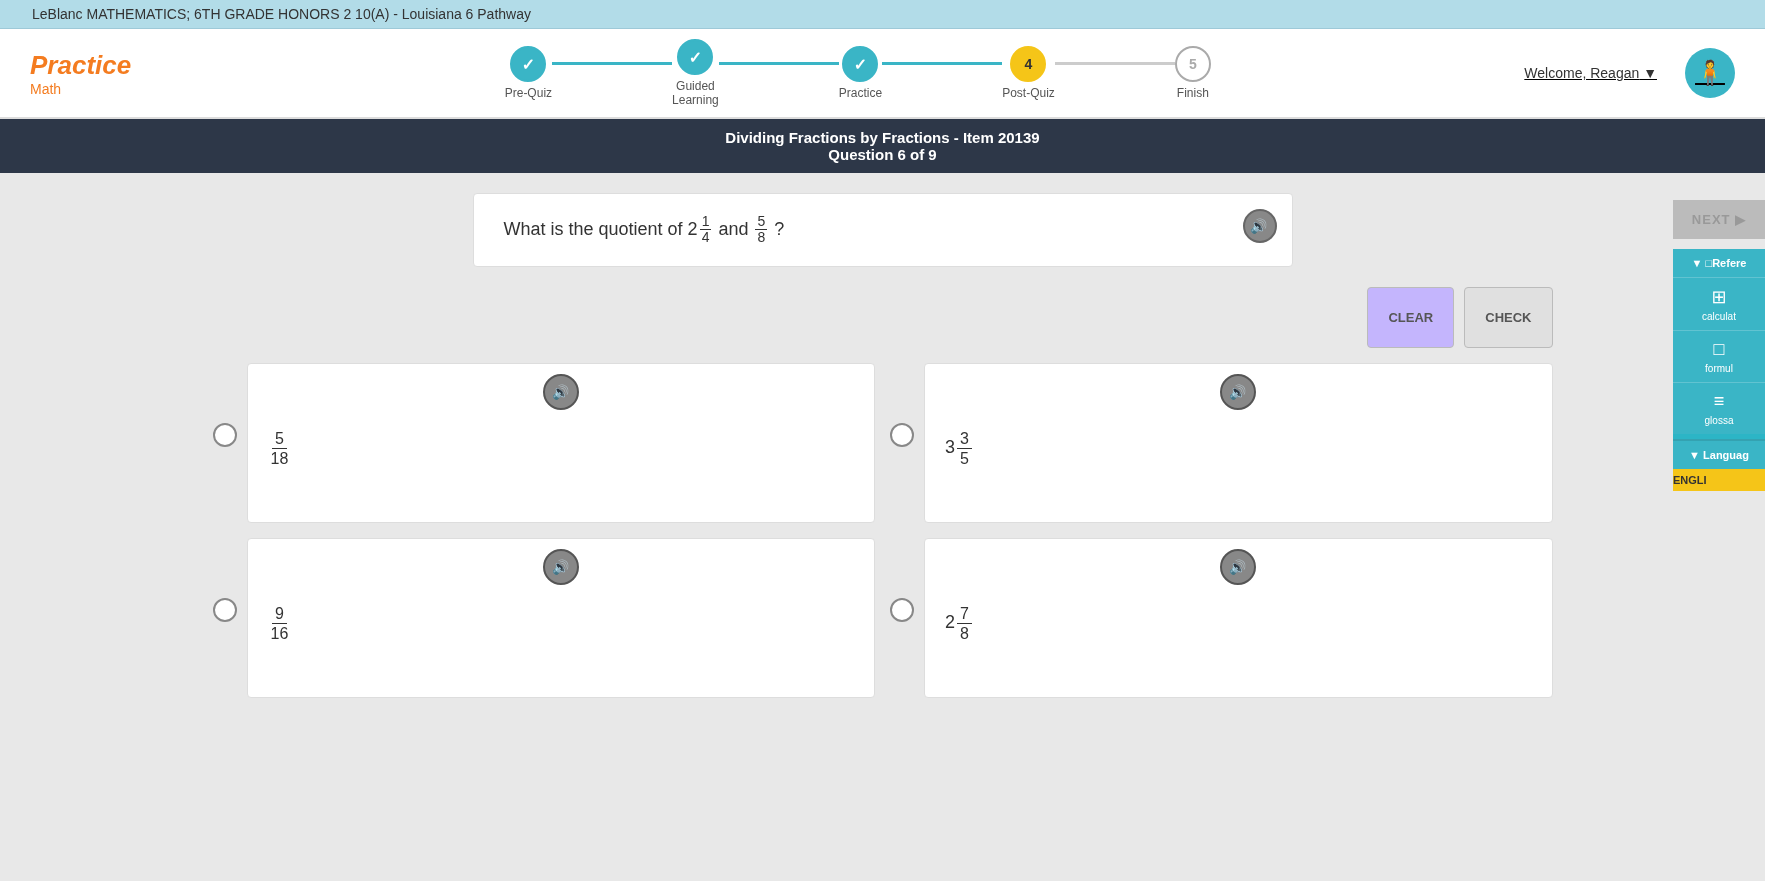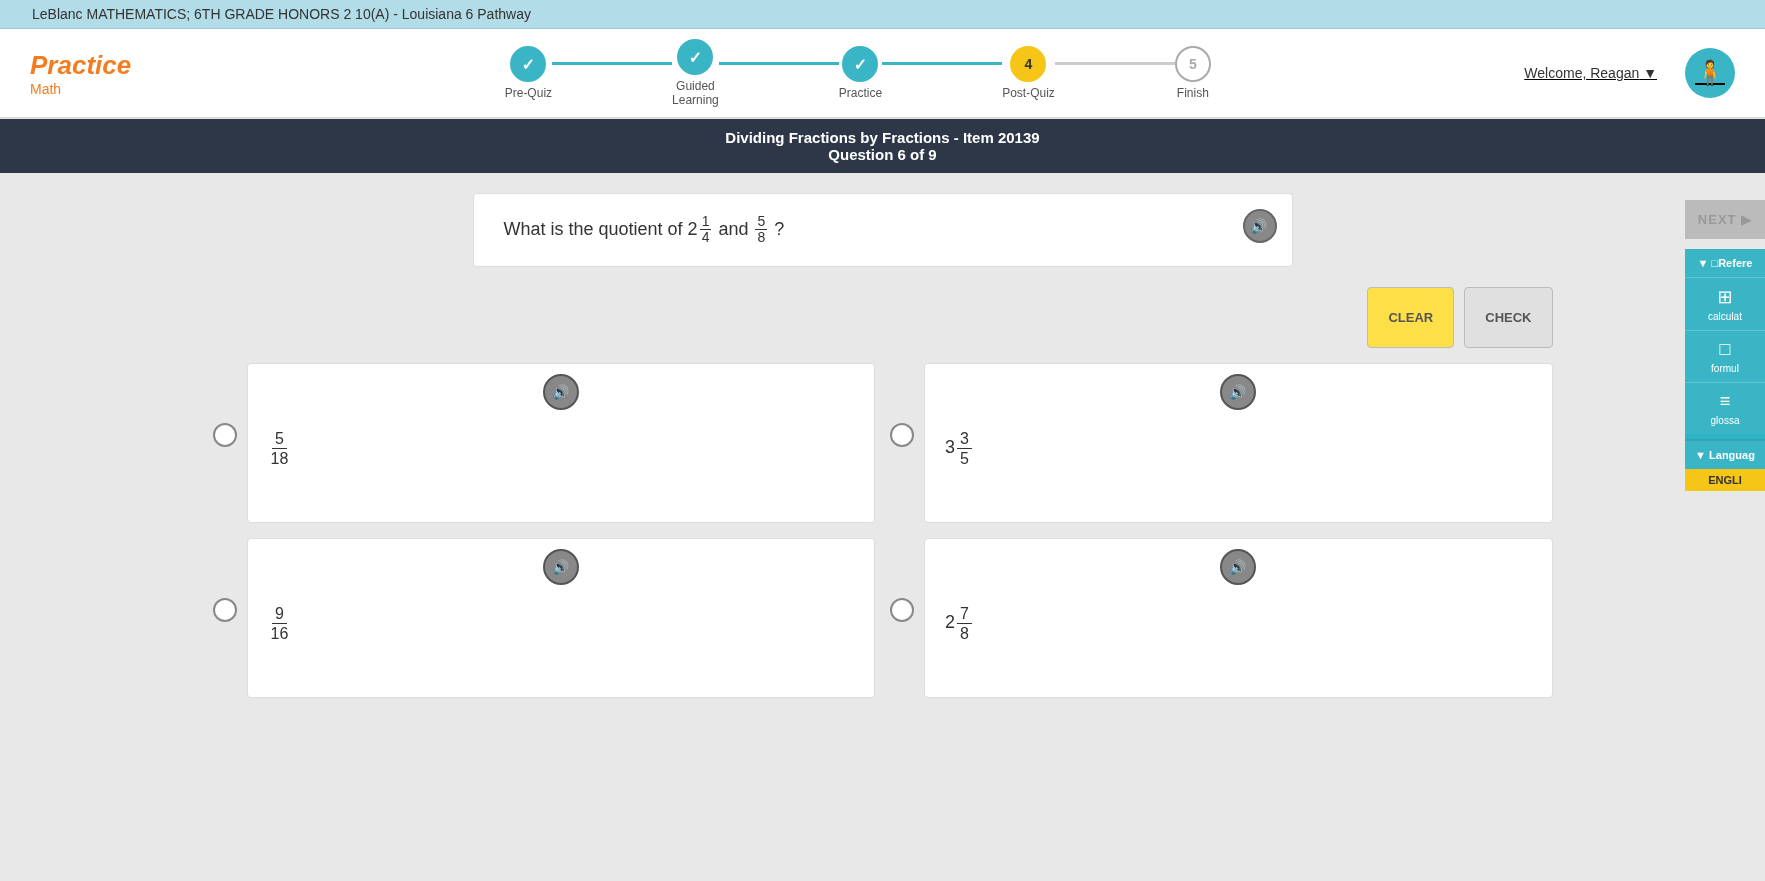--- a/index.html
+++ b/index.html
@@ -190,21 +190,21 @@
 
     
     .controls-row {
       display: flex;
       justify-content: flex-end;
       gap: 10px;
       max-width: 1340px;
       margin: 0 auto 15px auto;
     }
     .btn-clear {
-      background: #fde047;
+      background: #c4b5fd;
       border: 1px solid #bbb;
       border-radius: 4px;
       padding: 6px 20px;
       font-size: 13px;
       color: #555;
       cursor: pointer;
       font-weight: bold;
     }
     .btn-check {
       background: #e0e0e0;
@@ -257,21 +257,21 @@
       font-size: 16px;
       color: #333;
       padding-top: 5px;
     }
 
     
     .right-panel {
       position: fixed;
       right: 0;
       top: 200px;
-      width: 80px;
+      width: 92px;
       display: flex;
       flex-direction: column;
       gap: 0;
     }
 
     .next-btn {
       background: #ccc;
       color: #888;
       border: none;
       padding: 15px 10px;
@@ -317,24 +317,23 @@
       font-weight: bold;
       cursor: pointer;
       text-align: center;
       border-top: 2px solid rgba(0,0,0,0.1);
       margin-top: 5px;
     }
 
     .eng-btn {
       background: #f5c518;
       color: #333;
-      padding: 5px 12px;
+      padding: 5px 0;
       font-size: 11px;
       font-weight: bold;
-      text-align: center;
       cursor: pointer;
     }
 
     .choice-audio-large {
       position: absolute;
       top: 10px;
       left: 50%;
       transform: translateX(-50%);
       width: 36px;
       height: 36px;

